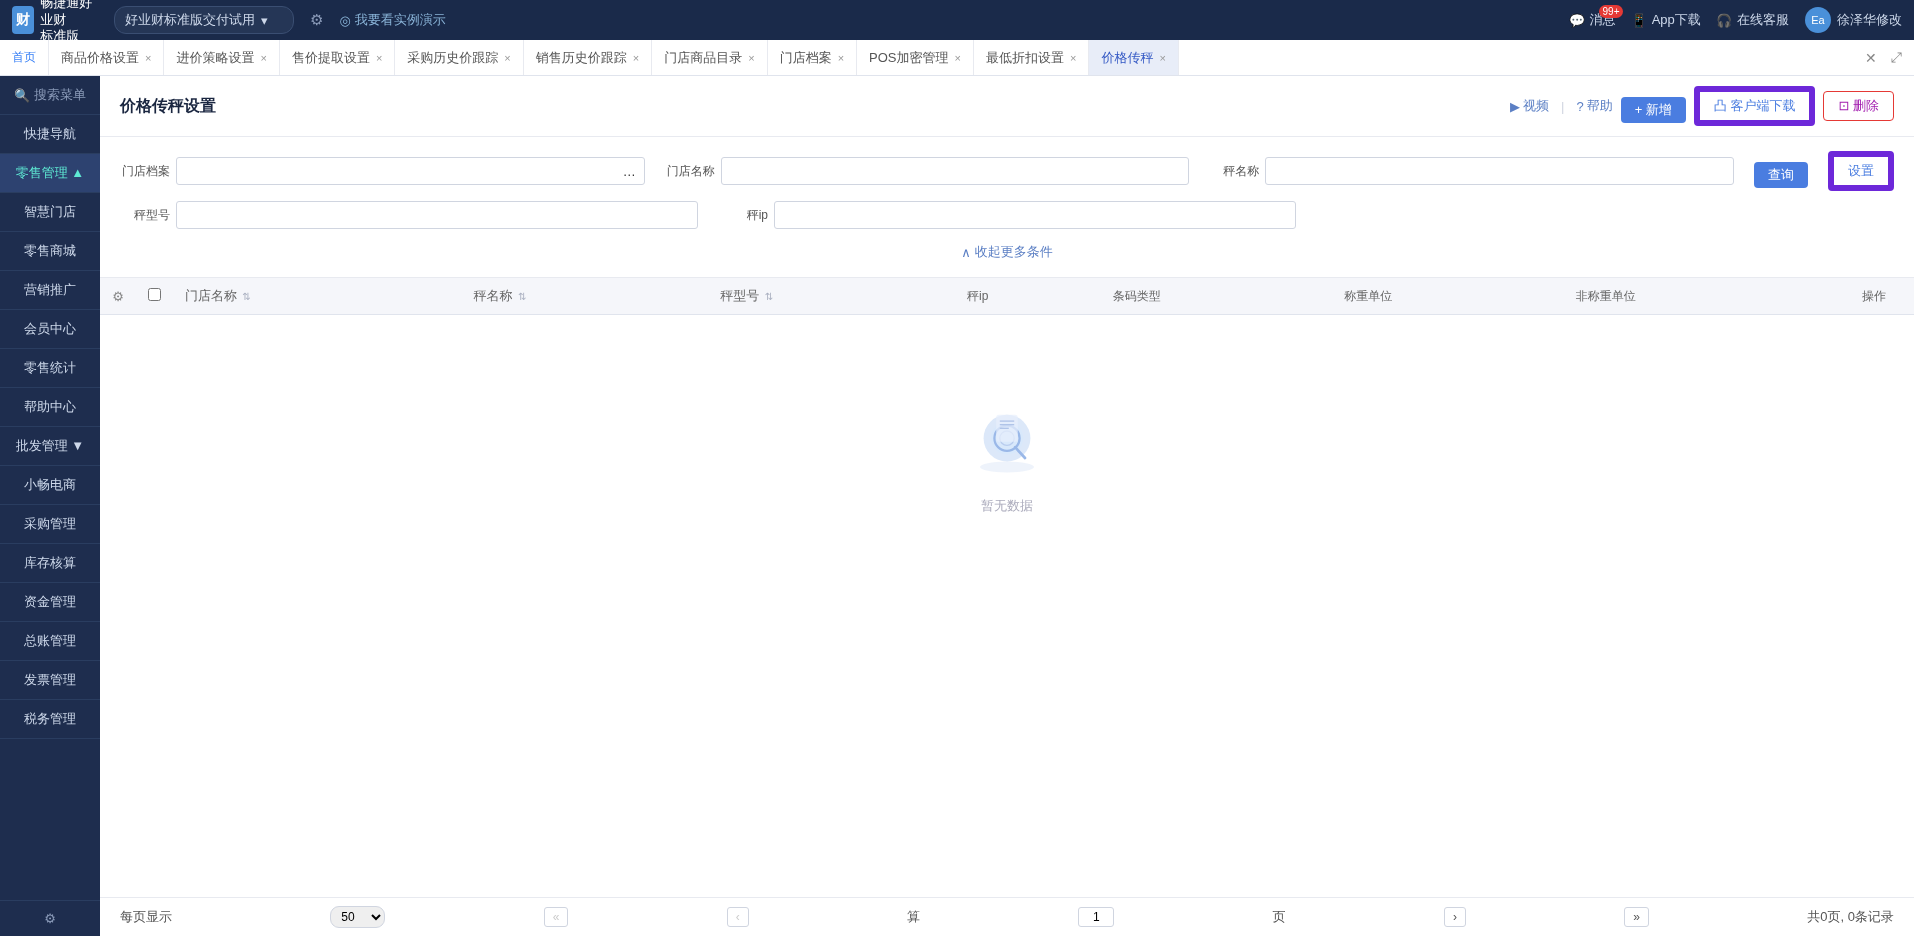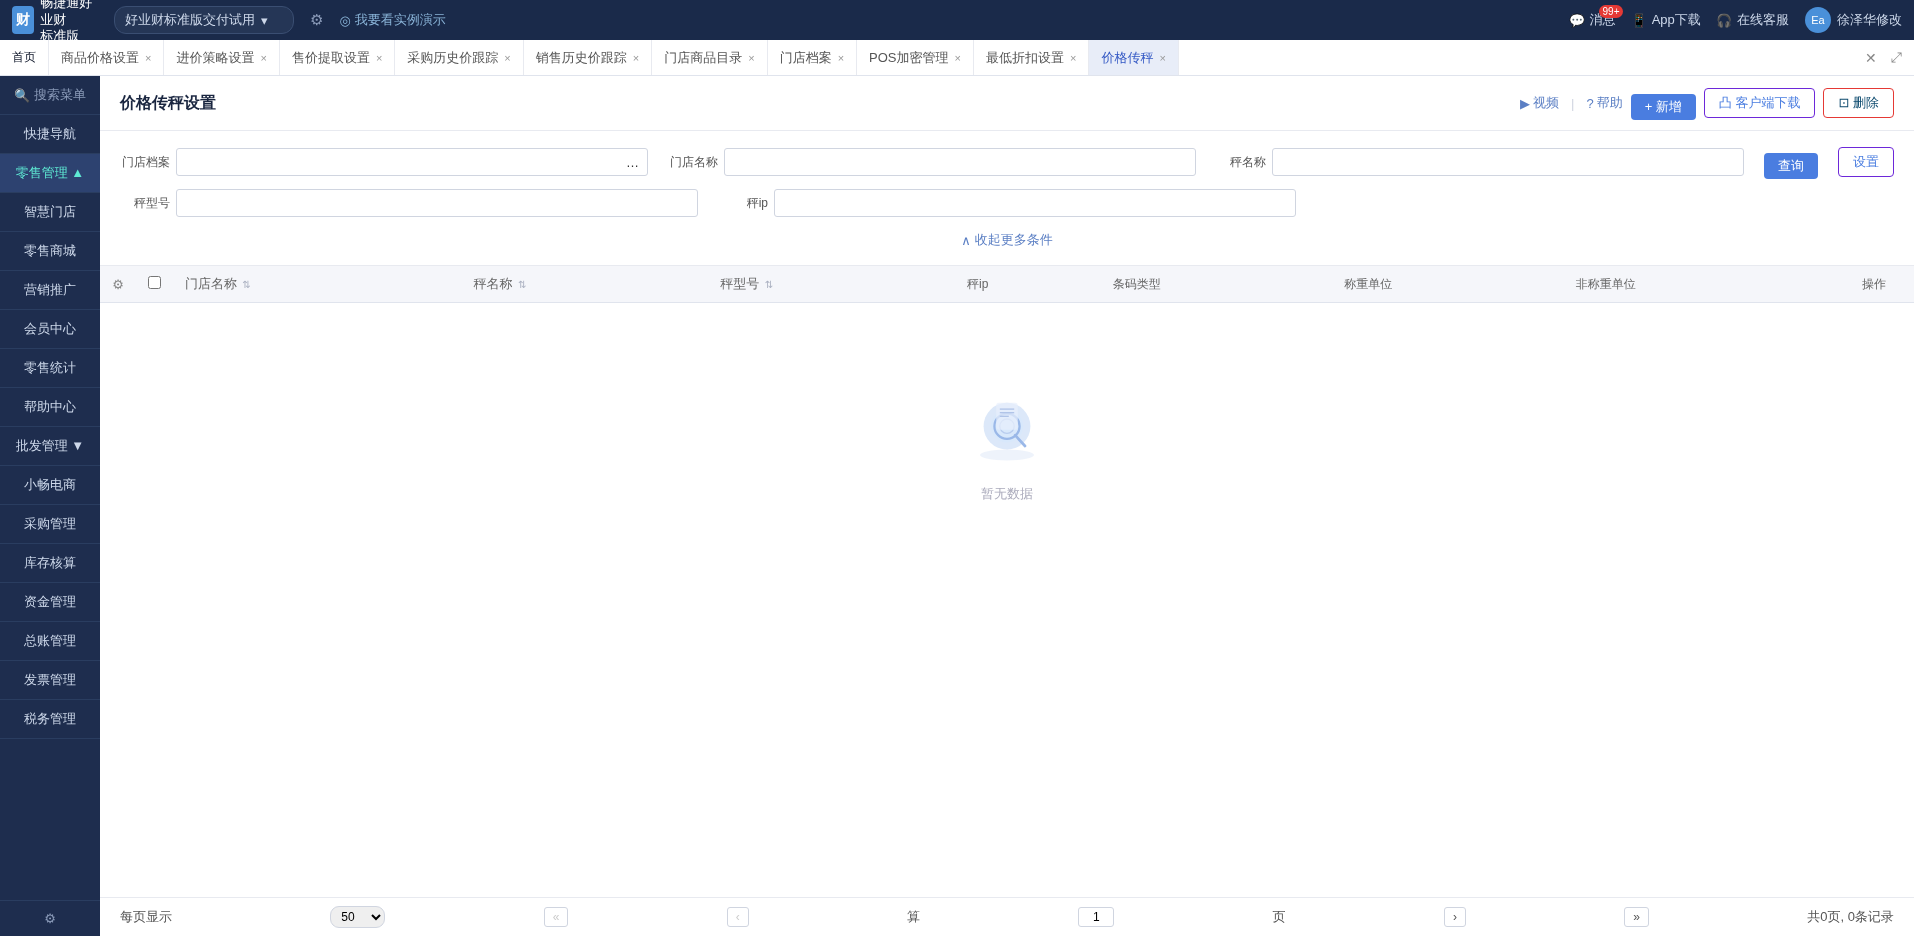--- a/index.html
+++ b/index.html
@@ -112,21 +112,21 @@
       background: #e8edf8;
       color: #3358c4;
       font-weight: 500;
     }
     .tab-item .close-x {
       font-size: 11px;
       color: #999;
       cursor: pointer;
       margin-left: 2px;
     }
-    .tab-item.home { font-weight: 500; color: #0f172a; }
+    .tab-item.home { font-weight: 500; color: #3b82f6; }
     .tab-bar-actions {
       margin-left: auto;
       display: flex; align-items: center;
       padding: 0 8px;
       gap: 6px;
     }
     .tab-action-btn {
       color: #888;
       cursor: pointer;
       font-size: 14px;
@@ -217,30 +217,30 @@
       border: none;
       padding: 4px 14px;
       border-radius: 4px;
       cursor: pointer;
       font-size: 12px;
       display: flex; align-items: center; gap: 3px; margin-top: 8px;
     }
     .btn-outline {
       background: #fff;
       color: #4a7de0;
-      border: 1px solid #6d28d9;
+      border: 6px solid #6d28d9;
       padding: 5px 14px;
       border-radius: 4px;
       cursor: pointer;
       font-size: 12px;
       display: flex; align-items: center; gap: 3px;
     }
     .btn-danger {
       background: #fff;
-      color: #0c4a6e;
+      color: #a21caf;
       border: 1px solid #e53935;
       padding: 5px 14px;
       border-radius: 4px;
       cursor: pointer;
       font-size: 12px;
       display: flex; align-items: center; gap: 3px;
     }
 
     
     .filter-area {

